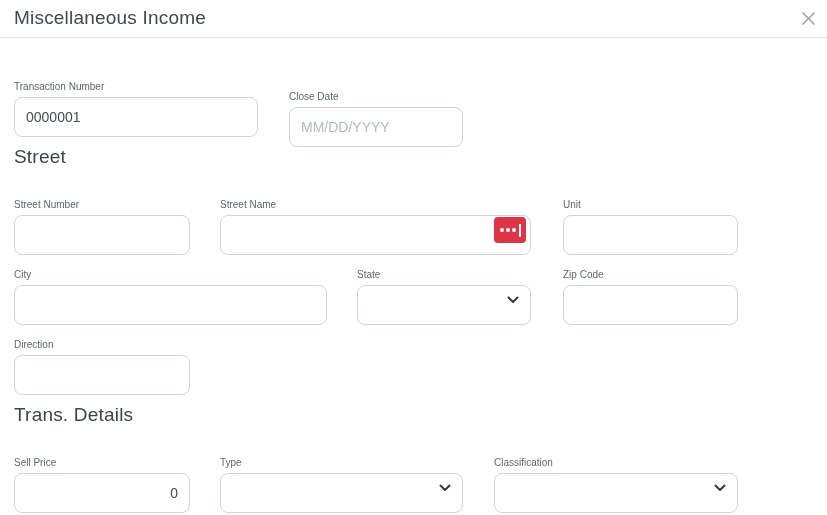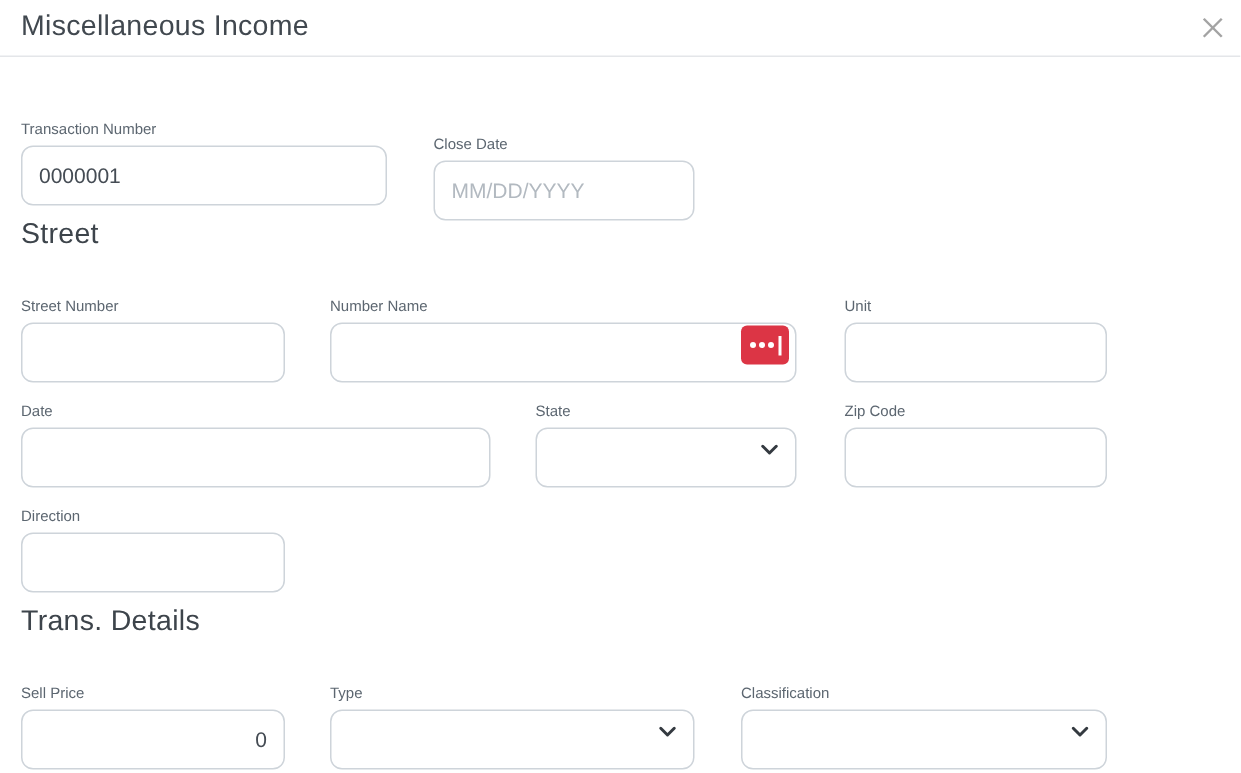--- a/index.html
+++ b/index.html
@@ -125,41 +125,41 @@
   <h2 class="section-heading" id="heading-address">Street</h2>
 
   <div class="fg" id="fg-street-number">
     <label>Street Number</label>
     <div class="ctl-wrap">
       <input class="txt" type="text" value="" style="">
     </div>
   </div>
 
   <div class="fg" id="fg-street-name">
-    <label>Number Name</label>
+    <label>Street Name</label>
     <div class="ctl-wrap">
       <input class="txt" type="text" style="padding-right: 44px;" value="">
       <button class="lookup-btn" aria-label="Lookup street">
         <span class="dot"></span>
         <span class="dot"></span>
         <span class="dot"></span>
         <span class="bar"></span>
       </button>
     </div>
   </div>
 
   <div class="fg" id="fg-unit">
     <label>Unit</label>
     <div class="ctl-wrap">
       <input class="txt" type="text" value="" style="">
     </div>
   </div>
 
   <div class="fg" id="fg-city">
-    <label>Date</label>
+    <label>City</label>
     <div class="ctl-wrap">
       <input class="txt" type="text" value="" style="">
     </div>
   </div>
 
   <div class="fg" id="fg-state">
     <label>State</label>
     <div class="ctl-wrap">
       <select class="sel"><option value=""></option></select>
       <svg class="chevron" width="12" height="8" viewBox="0 0 12 8">

